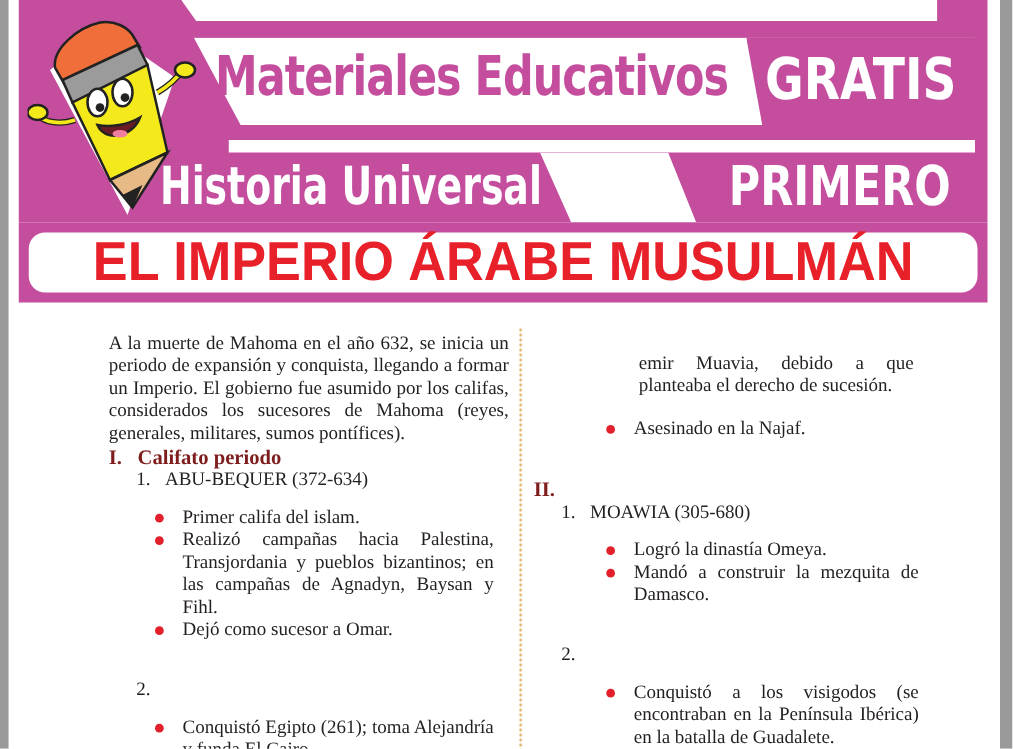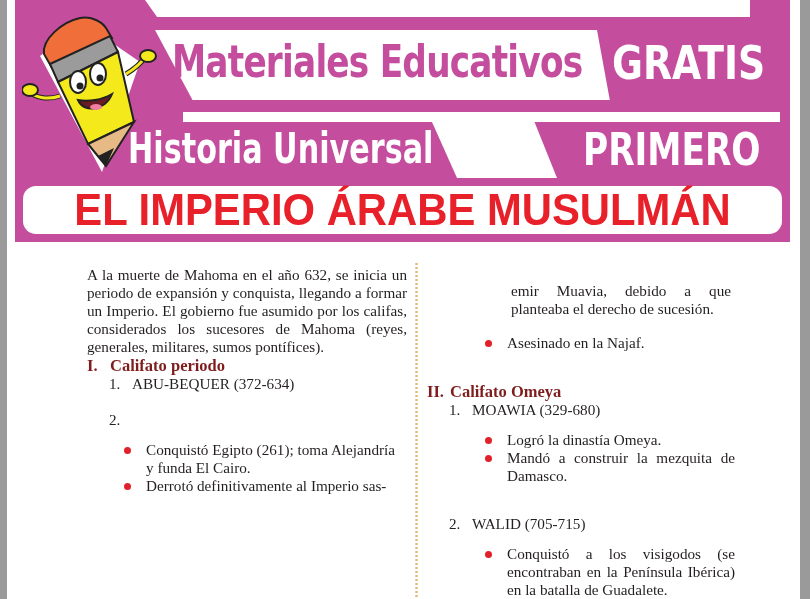--- a/index.html
+++ b/index.html
@@ -175,20 +175,25 @@
   <div class="sec-h">
     <span class="num">I.</span>
     <span>Califato periodo</span>
   </div>
 
   <div class="indent1">
     <div class="item-h">
       <span class="n">1.</span>
       <span>ABU-BEQUER (372-634)</span>
     </div>
+    <ul class="bul" style="padding-left:25px">
+      <li>Primer califa del islam.</li>
+      <li>Realizó campañas hacia Palestina, Transjordania y pueblos bizantinos; en las campañas de Agnadyn, Baysan y Fihl.</li>
+      <li>Dejó como sucesor a Omar.</li>
+    </ul>
   </div>
   <div class="gap"></div>
   <div class="indent1">
     <div class="item-h">
       <span class="n">2.</span>
     </div>
     <ul class="bul" style="padding-left:25px">
       <li>Conquistó Egipto (261); toma Alejandría y funda El Cairo.</li>
       <li>Derrotó definitivamente al Imperio sas-</li>
     </ul>
@@ -196,37 +201,35 @@
 </div>
 
 <div class="col col-right">
   <p class="cont" style="padding-left:68px">emir Muavia, debido a que planteaba el derecho de sucesión.</p>
   <ul class="bul" style="padding-left:68px">
     <li>Asesinado en la Najaf.</li>
   </ul>
   <div class="gap"></div>
   <div class="sec-h">
     <span class="num">II.</span>
-    <span>Califato Omeya</span>
   </div>
 
   <div class="indent1">
     <div class="item-h">
       <span class="n">1.</span>
-      <span>MOAWIA (329-680)</span>
+      <span>MOAWIA (305-680)</span>
     </div>
     <ul class="bul" style="padding-left:46px">
       <li>Logró la dinastía Omeya.</li>
       <li>Mandó a construir la mezquita de Damasco.</li>
     </ul>
   </div>
   <div class="gap"></div>
   <div class="indent1">
     <div class="item-h">
       <span class="n">2.</span>
-      <span>WALID (705-715)</span>
     </div>
     <ul class="bul" style="padding-left:46px">
       <li>Conquistó a los visigodos (se encontraban en la Península Ibérica) en la batalla de Guadalete.</li>
       <li>Mandó a construir hospitales e instituciones educativas.</li>
     </ul>
   </div>
 </div>
 
 </body></html>

